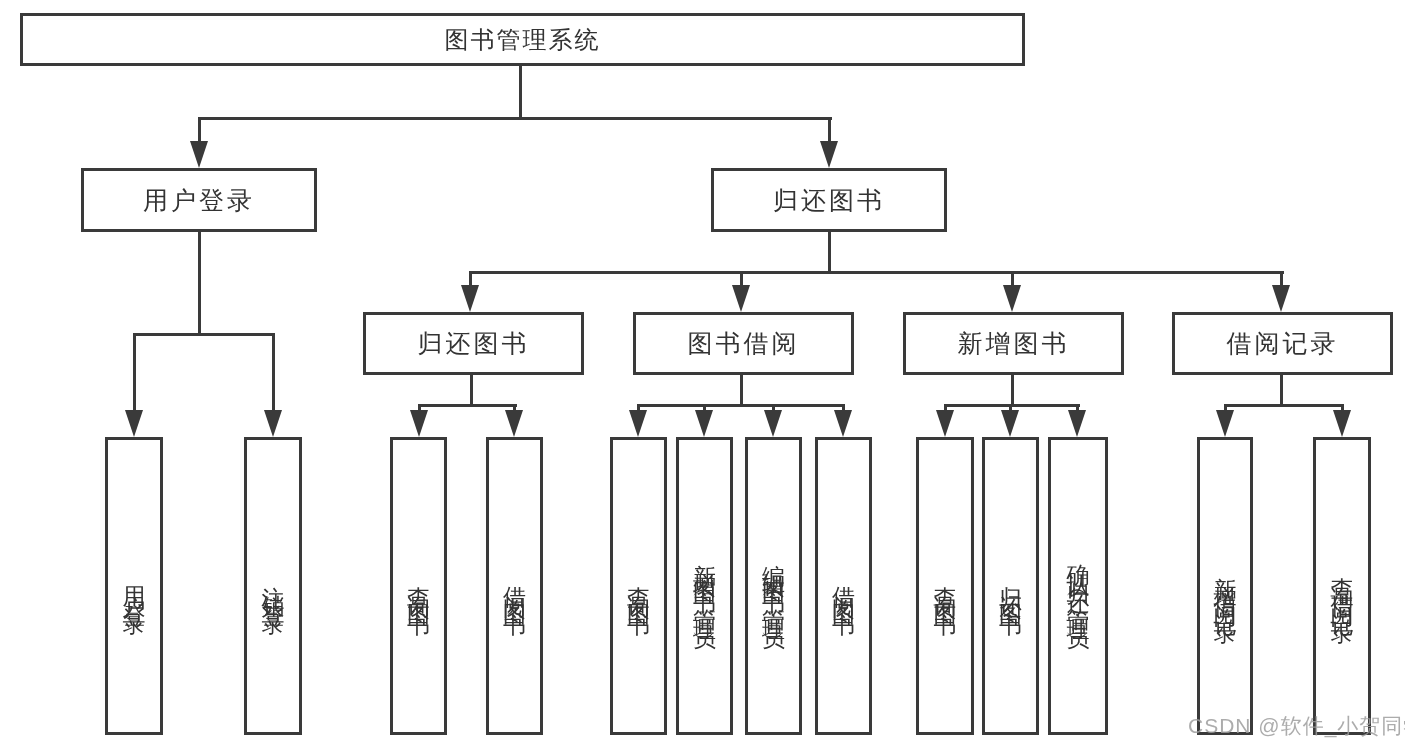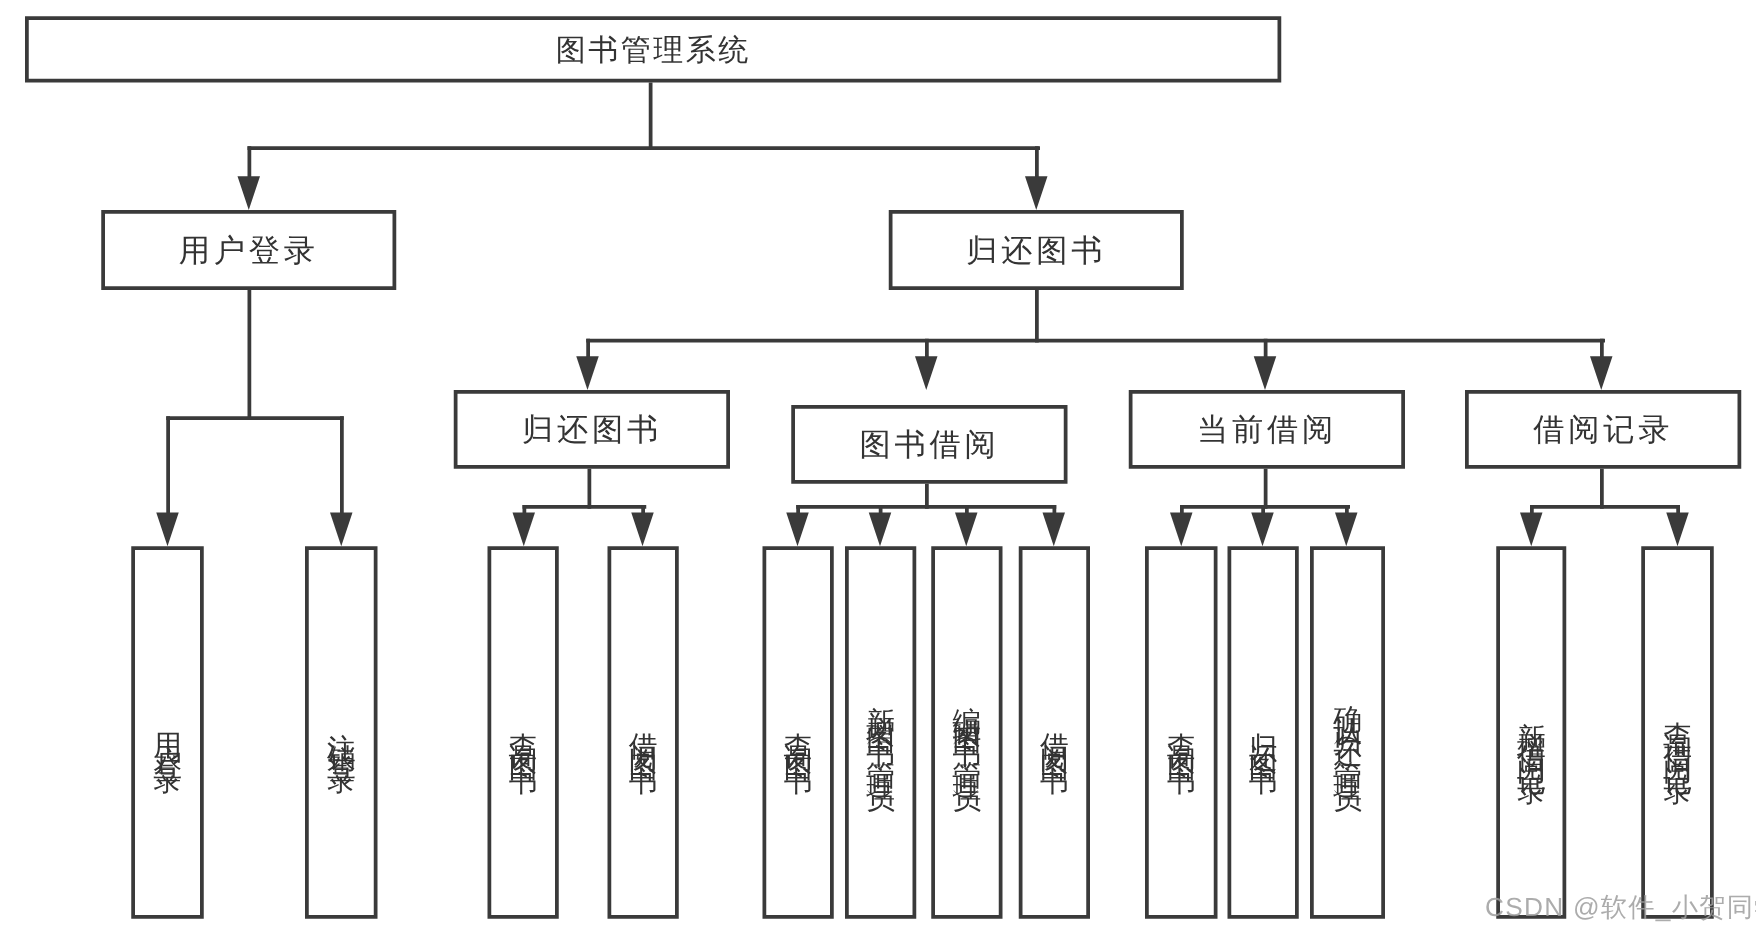--- a/index.html
+++ b/index.html
@@ -58,22 +58,22 @@
   <div class="vline" style="left:469px;top:271px;height:18px;"></div>
   <div class="arrow" style="left:461px;top:285px;"></div>
   <div class="vline" style="left:740px;top:271px;height:18px;"></div>
   <div class="arrow" style="left:732px;top:285px;"></div>
   <div class="vline" style="left:1011px;top:271px;height:18px;"></div>
   <div class="arrow" style="left:1003px;top:285px;"></div>
   <div class="vline" style="left:1280px;top:271px;height:18px;"></div>
   <div class="arrow" style="left:1272px;top:285px;"></div>
 
   <div class="node" style="left:363px;top:312px;width:221px;height:63px;">归还图书</div>
-  <div class="node" style="left:633px;top:312px;width:221px;height:63px;margin-top:12px;">图书借阅</div>
-  <div class="node" style="left:903px;top:312px;width:221px;height:63px;">当前借阅</div>
+  <div class="node" style="left:633px;top:312px;width:221px;height:63px;">图书借阅</div>
+  <div class="node" style="left:903px;top:312px;width:221px;height:63px;">新增图书</div>
   <div class="node" style="left:1172px;top:312px;width:221px;height:63px;">借阅记录</div>
 
   <div class="vline" style="left:470px;top:373px;height:34px;"></div>
   <div class="hline" style="left:418px;top:404px;width:99px;"></div>
   <div class="vline" style="left:418px;top:404px;height:12px;"></div>
   <div class="arrow" style="left:410px;top:410px;"></div>
   <div class="vline" style="left:513px;top:404px;height:12px;"></div>
   <div class="arrow" style="left:505px;top:410px;"></div>
 
   <div class="vline" style="left:740px;top:373px;height:34px;"></div>

